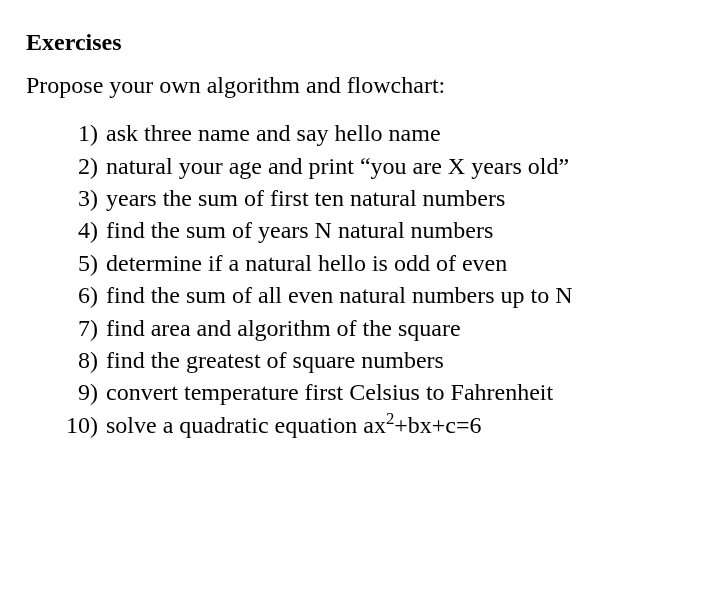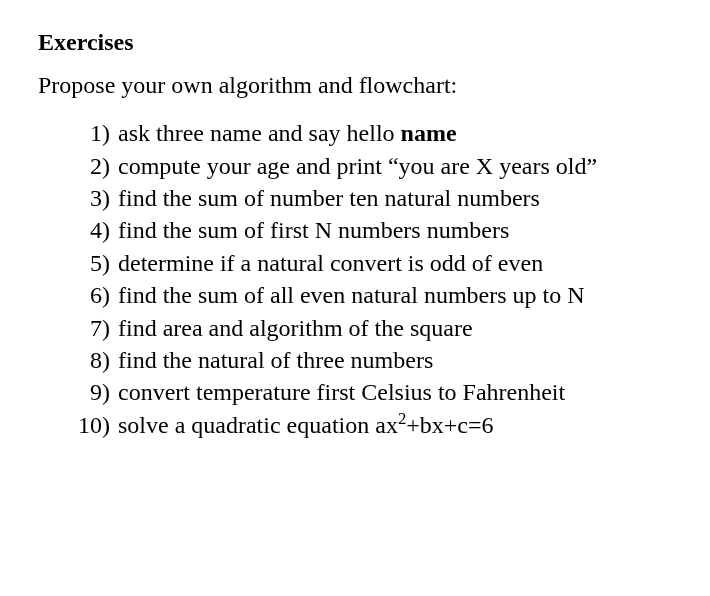--- a/index.html
+++ b/index.html
@@ -5,21 +5,21 @@
   html, body {
     margin: 0;
     padding: 0;
     width: 710px;
     height: 596px;
     background: #ffffff;
     font-family: "Times New Roman", Times, serif;
     color: #000000;
   }
   .page {
-    padding: 28px 22px 0 38px;
+    padding: 28px 22px 0 26px;
     box-sizing: border-box;
   }
   .heading {
     font-size: 24px;
     font-weight: bold;
     margin: 0 0 12px 0;
     line-height: 1.2;
   }
   .intro {
     font-size: 24px;
@@ -39,60 +39,60 @@
     position: relative;
   }
   ol.exercise-list > li::before {
     content: counter(item) ")";
     position: absolute;
     left: -40px;
     width: 32px;
     text-align: right;
   }
   .bold-inline {
-    font-weight: bold;
+    font-weight: normal;
     margin-top: 28px;
   }
   .sup {
     font-size: 0.7em;
     vertical-align: super;
     line-height: 0;
   }
 </style>
 </head>
 <body>
 
 <div class="page">
   <h2 class="heading">Exercises</h2>
   <p class="intro">Propose your own algorithm and flowchart:</p>
 
   <ol class="exercise-list">
     <li>
       <span>ask three name and say hello </span><span class="bold-inline">name</span><span></span>
     </li>
     <li>
-      <span>compute your age and print “you are X years old”</span>
+      <span>natural your age and print “you are X years old”</span>
     </li>
     <li>
-      <span>find the sum of number ten natural numbers</span>
+      <span>years the sum of first ten natural numbers</span>
     </li>
     <li>
-      <span>find the sum of first N numbers numbers</span>
+      <span>find the sum of years N natural numbers</span>
     </li>
     <li>
-      <span>determine if a natural convert is odd of even</span>
+      <span>determine if a natural hello is odd of even</span>
     </li>
     <li>
       <span>find the sum of all even natural numbers up to N</span>
     </li>
     <li>
       <span>find area and algorithm of the square</span>
     </li>
     <li>
-      <span>find the natural of three numbers</span>
+      <span>find the greatest of square numbers</span>
     </li>
     <li>
       <span>convert temperature first Celsius to Fahrenheit</span>
     </li>
     <li>
       <span>solve a quadratic equation ax</span><span class="sup">2</span><span>+bx+c=6</span>
     </li>
   </ol>
 </div>
 

